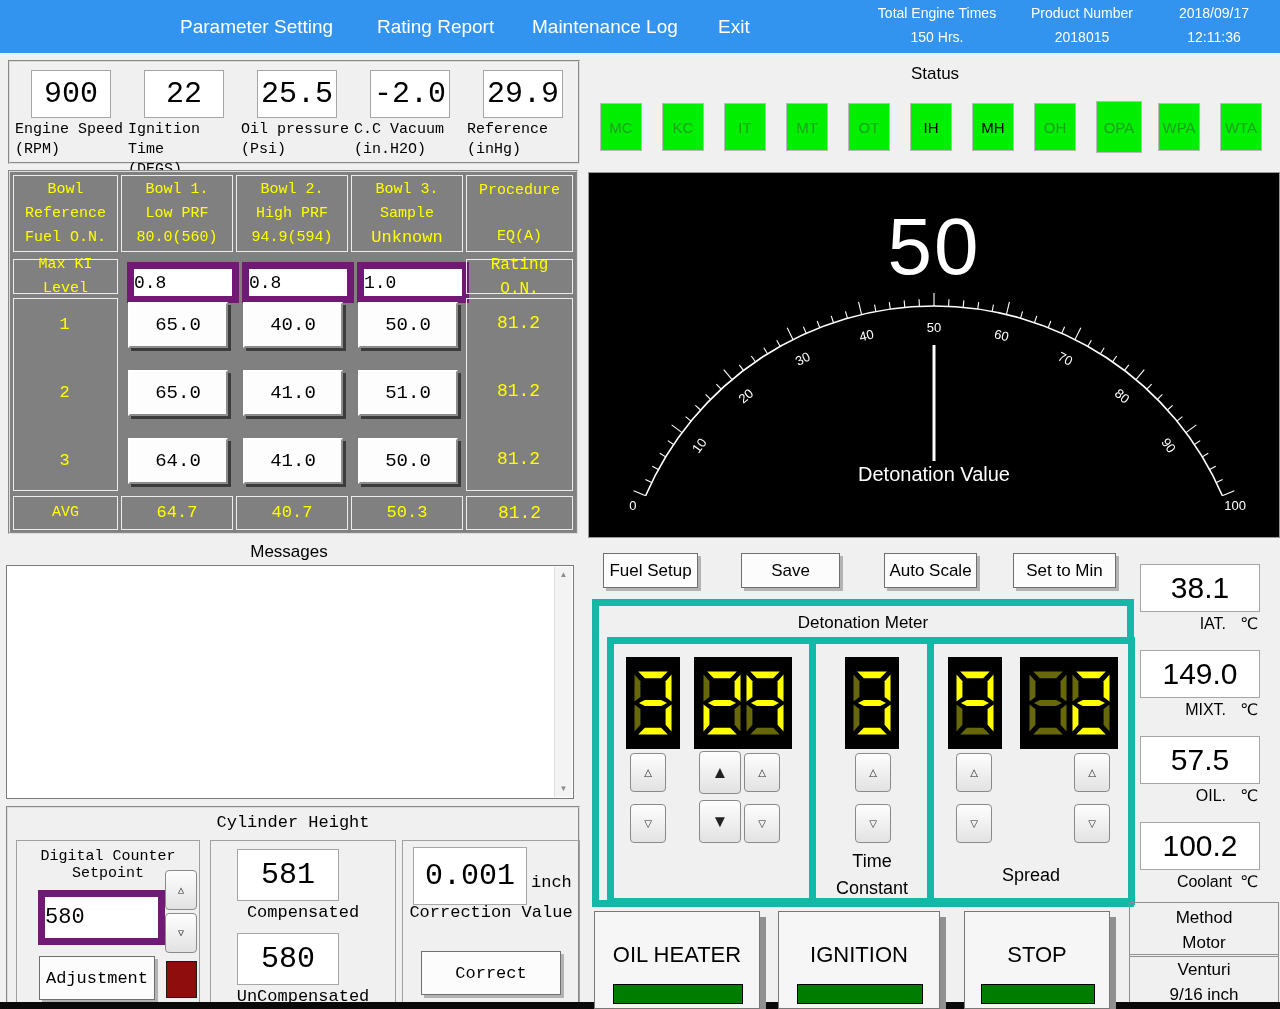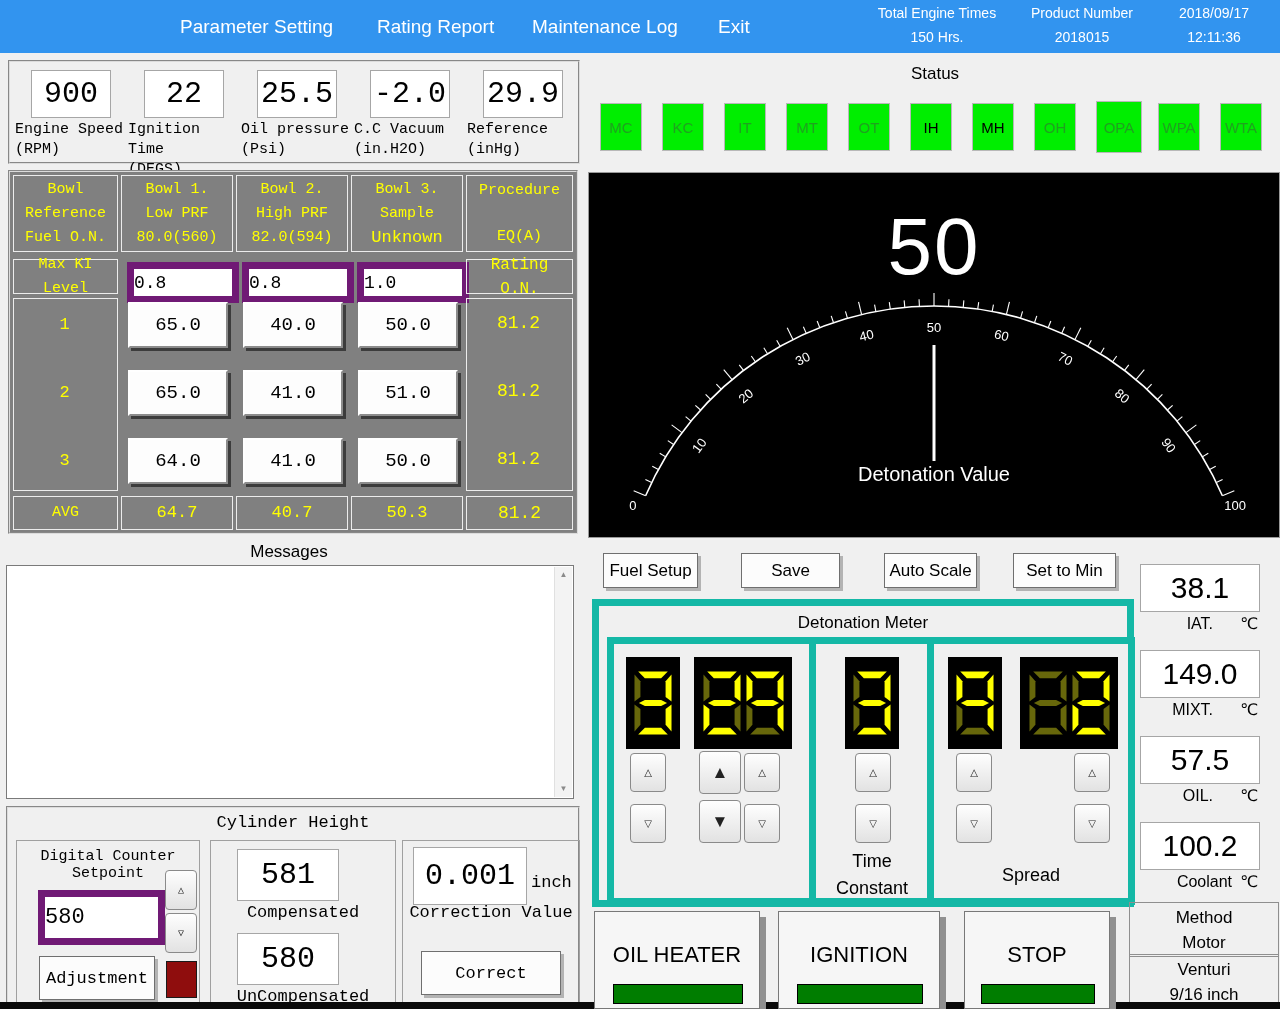--- a/index.html
+++ b/index.html
@@ -42,21 +42,21 @@
   .bigbtn{position:absolute;background:#f6f6f6;border:1px solid #787878;box-shadow:6px 6px 0 #909090;cursor:default;z-index:2;}
   .bigbtn .cap{position:absolute;left:0;right:0;top:30px;text-align:center;font-size:22px;}
   .ind-bar{position:absolute;left:11%;width:78%;top:72px;height:18px;background:#007d00;border:1px solid #000;}
   
   .segbox{position:absolute;background:#000;display:flex;align-items:center;justify-content:center;gap:3px;}
   .spin{position:absolute;background:linear-gradient(#fefefe,#e2e2e2);border:1px solid #8a8a8a;border-radius:4px;
     display:flex;align-items:center;justify-content:center;font-size:10px;color:#222;cursor:default;}
   .spin.big{font-size:17px;}
   .dm-label{position:absolute;left:0;right:0;text-align:center;font-size:18px;line-height:27px;}
   
-  .t-label{position:absolute;display:flex;justify-content:flex-end;align-items:center;gap:27px;
+  .t-label{position:absolute;display:flex;justify-content:flex-end;align-items:center;gap:14px;
     font-size:16px;padding-right:2px;}
   .mv-box{position:absolute;border:1px solid #8f8f8f;display:flex;flex-direction:column;align-items:center;
     justify-content:center;font-size:17px;line-height:25px;}
   
   .msgbox{position:absolute;background:#fff;border:1px solid #7a7a7a;}
   .sbar{position:absolute;top:1px;bottom:1px;right:1px;width:17px;background:#f3f3f3;border-left:1px solid #e0e0e0;}
   .sbar .ar{position:absolute;left:0;right:0;height:16px;text-align:center;font-size:8px;color:#8a8a8a;line-height:16px;cursor:default;}
   
   .cyl-sub{position:absolute;border:1px solid #a0a0a0;}
   .red-ind{position:absolute;background:#8f0d0d;border:1px solid #1a1a1a;}
@@ -156,21 +156,21 @@
     <div>Fuel O.N.</div>
   </div>
   <div class="tcell" style="left:111px;top:3px;width:110px;height:75px">
     <div>Bowl 1.</div>
     <div>Low PRF</div>
     <div>80.0(560)</div>
   </div>
   <div class="tcell" style="left:226px;top:3px;width:110px;height:75px">
     <div>Bowl 2.</div>
     <div>High PRF</div>
-    <div>82.0(594)</div>
+    <div>94.9(594)</div>
   </div>
   <div class="tcell" style="left:341px;top:3px;width:110px;height:75px">
     <div>Bowl 3.</div>
     <div>Sample</div>
     <div style="font-size:17px">Unknown</div>
   </div>
   <div class="tcell" style="left:456px;top:3px;width:105px;height:75px">
     <div style="margin-bottom:22px">Procedure</div>
     <div>EQ(A)</div>
   </div>

